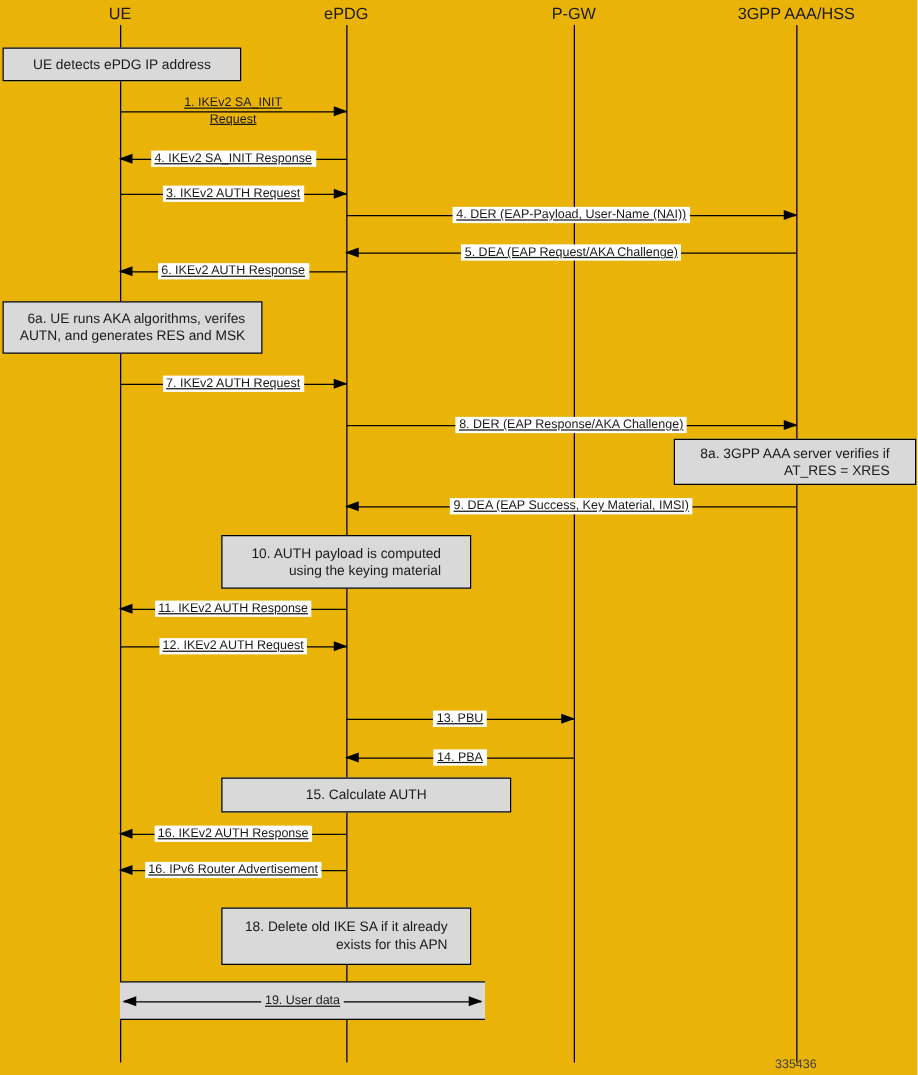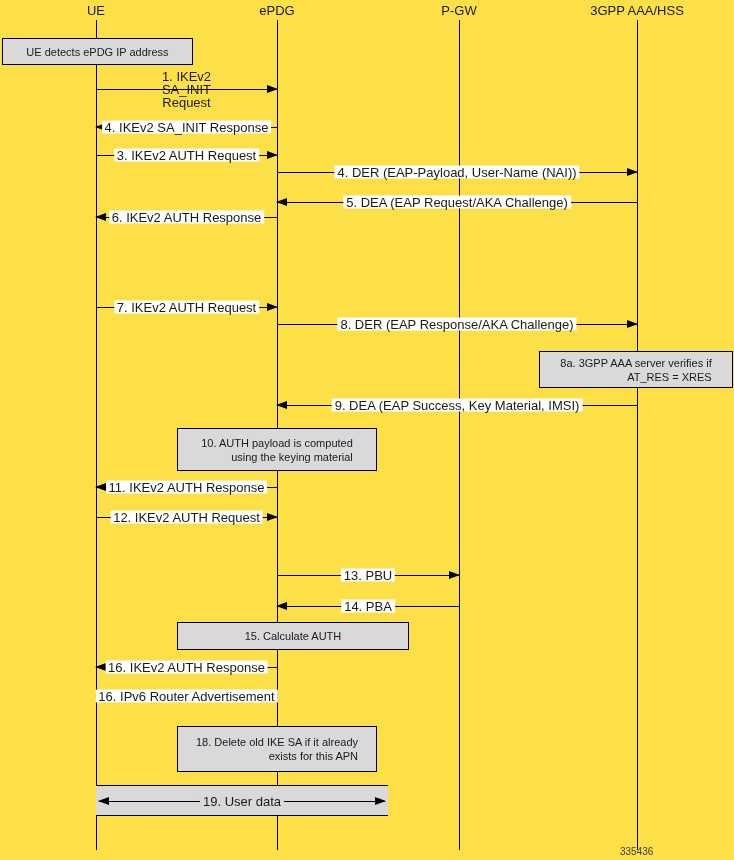--- a/index.html
+++ b/index.html
@@ -1,17 +1,17 @@
 <!DOCTYPE html>
 <html><head>
 <meta charset="utf-8">
 <style>
   html,body { margin:0; padding:0; background:#fff; }
   .diagram {
-    position:relative; width:734px; height:860px; background:#fde047;
+    position:relative; width:734px; height:860px; background:#eab308;
     font-family:"Liberation Sans", sans-serif; color:#1a1a1a; overflow:hidden;
   }
   
   .ll-label {
     position:absolute; top:3px; transform:translateX(-50%);
     font-size:13px; white-space:nowrap; color:#1a1a1a;
   }
   
   .ll-line {
     position:absolute; top:20px; height:830px; width:0;
@@ -31,21 +31,21 @@
     border-width:4.5px 0 4.5px 11px;
     border-color:transparent transparent transparent #000;
   }
   .msg.left .ah-l, .band .ah-l {
     left:-1px; top:-5px;
     border-width:4.5px 11px 4.5px 0;
     border-color:transparent #000 transparent transparent;
   }
   .lbl {
     position:absolute; left:50%; top:-1px; transform:translate(-50%,-50%);
-    background:#fff; padding:0 3px; font-size:13px; white-space:nowrap; line-height:13px;
+    background:#fff; padding:0 3px; font-size:10px; white-space:nowrap; line-height:13px;text-decoration:underline;
   }
   .lbl.two { background:transparent; white-space:pre-line; text-align:center; padding:0 2px; }
   
   .band {
     position:absolute; z-index:2; background:#d9d9d9; box-sizing:border-box;
     border-top:1.5px solid #000; border-bottom:1.5px solid #000;
   }
   .band-line { position:absolute; left:3px; right:3px; top:50%; height:0; border-top:1.5px solid #000; }
   .band-line .lbl { background:#d9d9d9; }
   
@@ -60,20 +60,22 @@
   <div class="ll-label" style="left:277px">ePDG</div>
   <div class="ll-label" style="left:459px">P-GW</div>
   <div class="ll-label" style="left:637px">3GPP AAA/HSS</div>
 
   <div class="ll-line" style="left:96px"></div>
   <div class="ll-line" style="left:277px"></div>
   <div class="ll-line" style="left:459px"></div>
   <div class="ll-line" style="left:637px"></div>
 
   <div class="note" style="left:2px;top:38px;width:191px;height:27px">UE detects ePDG IP address</div>
+  <div class="note" style="left:2px;top:241px;width:208px;height:42px">6a. UE runs AKA algorithms, verifes
+AUTN, and generates RES and MSK</div>
   <div class="note" style="left:539px;top:351px;width:194px;height:37px">8a. 3GPP AAA server verifies if
 AT_RES = XRES</div>
   <div class="note" style="left:177px;top:428px;width:200px;height:43px">10. AUTH payload is computed
 using the keying material</div>
   <div class="note" style="left:177px;top:622px;width:232px;height:28px">15. Calculate AUTH</div>
   <div class="note" style="left:177px;top:726px;width:200px;height:46px">18. Delete old IKE SA if it already
 exists for this APN</div>
 
   <div class="msg right" style="left:96px;top:89px;width:181px">
     <span class="ah ah-r"></span>
@@ -97,21 +99,21 @@
     <span class="lbl">5. DEA (EAP Request/AKA Challenge)</span>
   </div>
   <div class="msg left" style="left:96px;top:217px;width:181px">
     <span class="ah ah-l"></span>
     <span class="lbl">6. IKEv2 AUTH Response</span>
   </div>
   <div class="msg right" style="left:96px;top:307px;width:181px">
     <span class="ah ah-r"></span>
     <span class="lbl">7. IKEv2 AUTH Request</span>
   </div>
-  <div class="msg right" style="left:277px;top:324px;width:360px">
+  <div class="msg right" style="left:277px;top:340px;width:360px">
     <span class="ah ah-r"></span>
     <span class="lbl">8. DER (EAP Response/AKA Challenge)</span>
   </div>
   <div class="msg left" style="left:277px;top:405px;width:360px">
     <span class="ah ah-l"></span>
     <span class="lbl">9. DEA (EAP Success, Key Material, IMSI)</span>
   </div>
   <div class="msg left" style="left:96px;top:487px;width:181px">
     <span class="ah ah-l"></span>
     <span class="lbl">11. IKEv2 AUTH Response</span>

